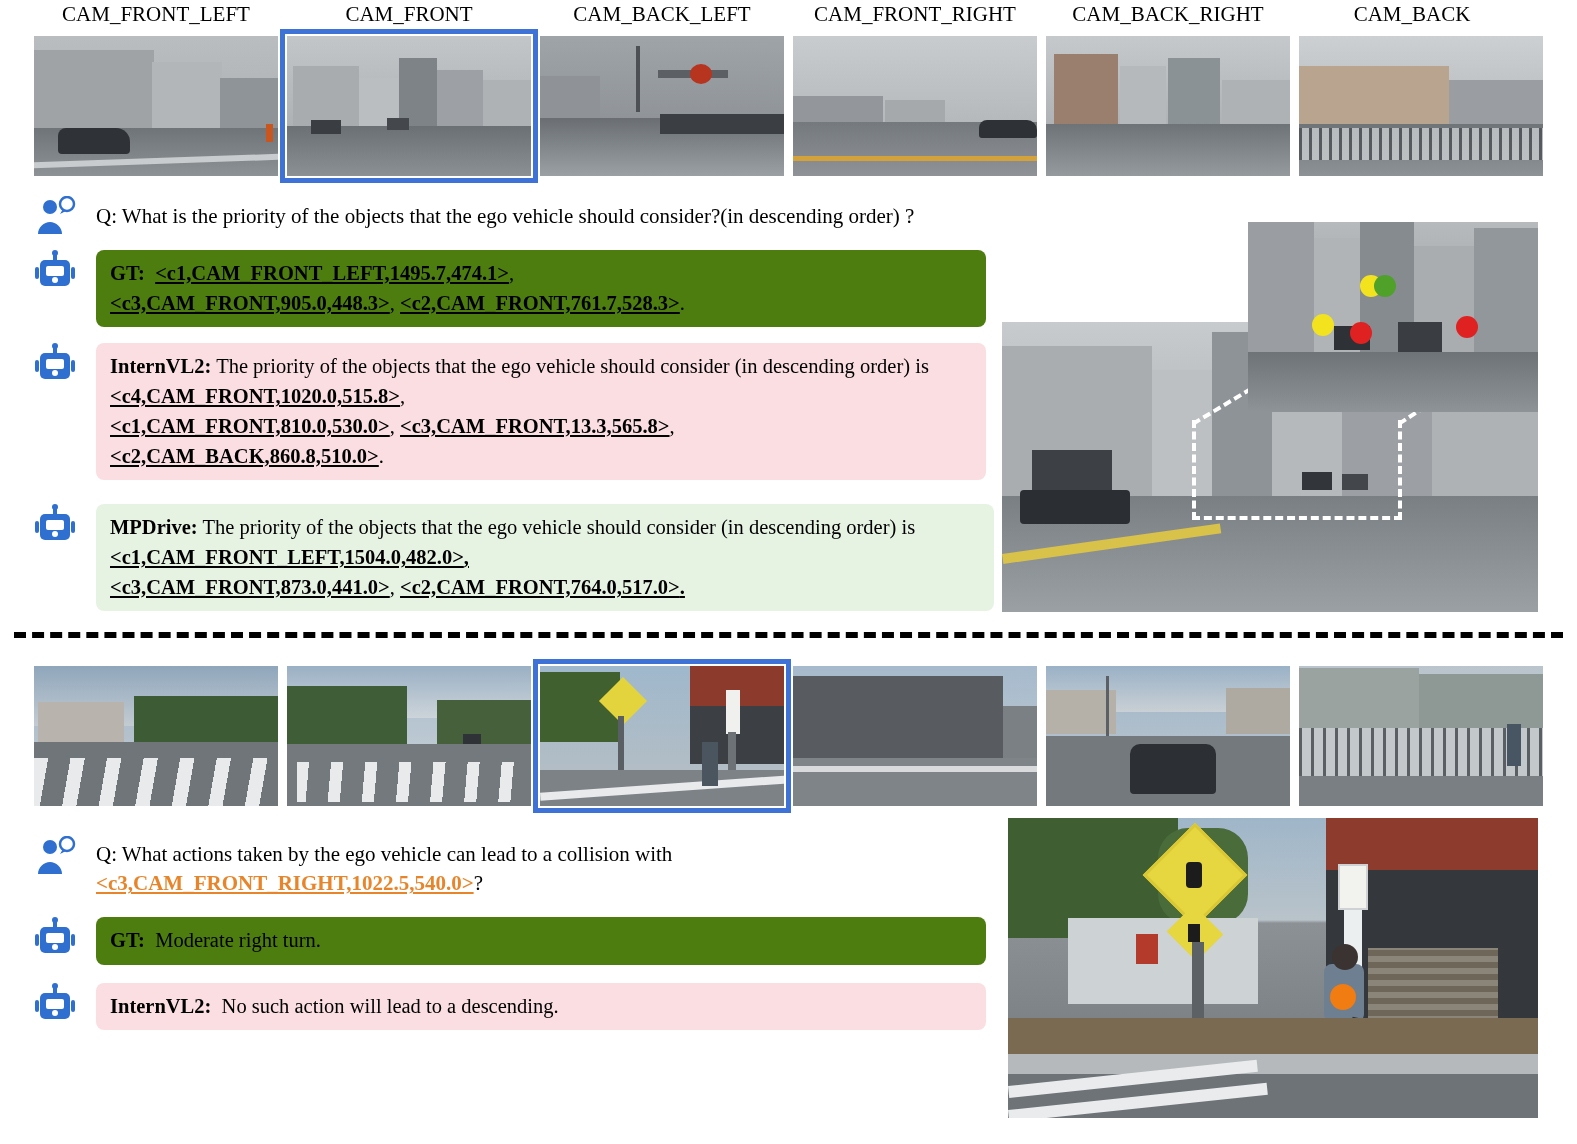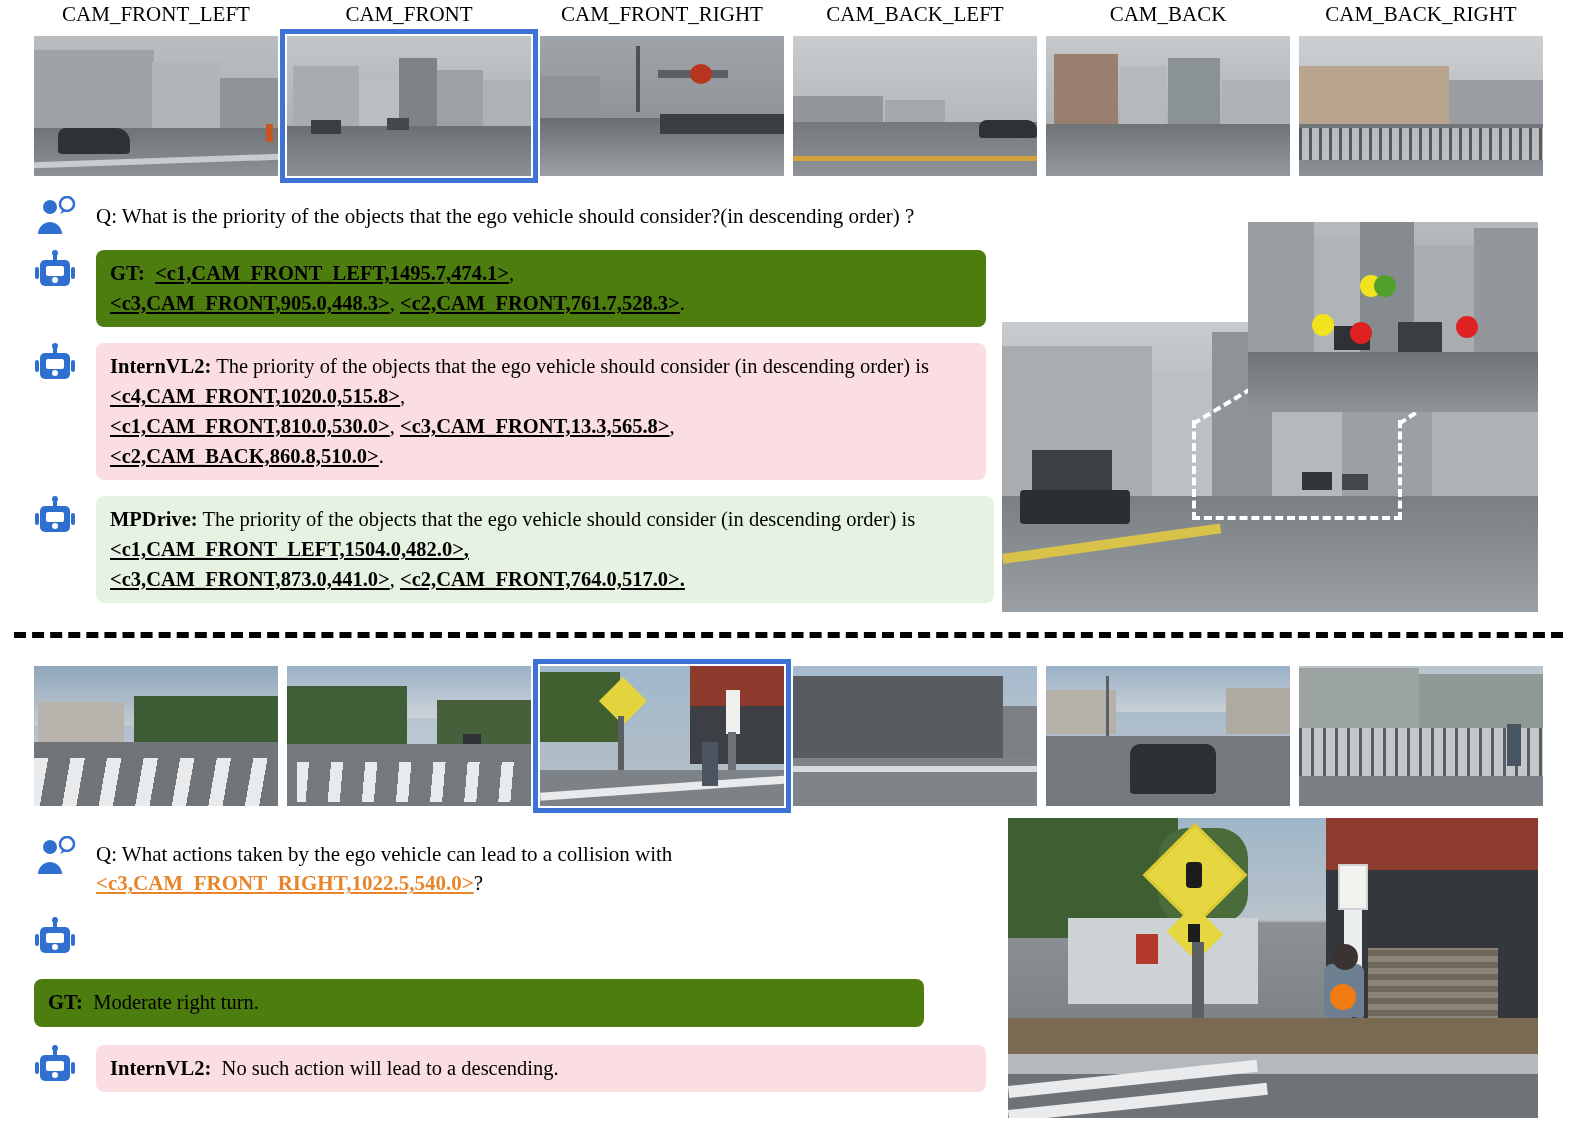--- a/index.html
+++ b/index.html
@@ -72,24 +72,24 @@
   .ground { position:absolute; left:0; right:0; bottom:0; }
   .bldg { position:absolute; }
 </style>
 </head>
 <body>
 
 <div class="cam-strip">
   <div class="cam-labels" style="padding:0 34px;">
     <div class="cam-label" style="width:250px;margin-right:9px;">CAM_FRONT_LEFT</div>
     <div class="cam-label" style="width:250px;margin-right:9px;">CAM_FRONT</div>
+    <div class="cam-label" style="width:250px;margin-right:9px;">CAM_BACK_LEFT</div>
     <div class="cam-label" style="width:250px;margin-right:9px;">CAM_FRONT_RIGHT</div>
-    <div class="cam-label" style="width:250px;margin-right:9px;">CAM_BACK_LEFT</div>
+    <div class="cam-label" style="width:250px;">CAM_BACK_RIGHT</div>
     <div class="cam-label" style="width:250px;margin-right:9px;">CAM_BACK</div>
-    <div class="cam-label" style="width:250px;">CAM_BACK_RIGHT</div>
   </div>
 
   <div class="cam-row" style="margin-top:6px;">
 
     <div class="cam-cell">
       <div class="cam-img" style="background:linear-gradient(#b9bdc0,#a7abae);">
         <div class="bldg" style="left:0;top:14px;width:120px;height:78px;background:#9fa3a6;"></div>
         <div class="bldg" style="left:118px;top:26px;width:70px;height:66px;background:#b2b6b9;"></div>
         <div class="bldg" style="left:186px;top:42px;width:64px;height:50px;background:#8f9498;"></div>
         <div class="ground" style="height:48px;background:linear-gradient(#6f7478,#8d9296);"></div>
@@ -182,21 +182,21 @@
     </div>
     <div class="bubble gt" style="width:890px;">
       <span class="speaker">GT:</span>
       <span>&nbsp;</span><span class="u">&lt;c1,CAM_FRONT_LEFT,1495.7,474.1&gt;</span><span>,</span>
       <br>
       <span class="u">&lt;c3,CAM_FRONT,905.0,448.3&gt;</span><span>, </span>
       <span class="u">&lt;c2,CAM_FRONT,761.7,528.3&gt;</span><span>.</span>
     </div>
   </div>
 
-  <div class="qa-row" style="margin-bottom:16px;">
+  <div class="qa-row" style="margin-bottom:24px;">
     <div class="icon-robot">
       <svg width="42" height="42" viewBox="0 0 42 42">
         <rect x="6" y="10" width="30" height="26" rx="5" fill="#2f6fd0"></rect>
         <rect x="12" y="16" width="18" height="10" rx="2" fill="#ffffff"></rect>
         <circle cx="21" cy="30" r="3" fill="#ffffff"></circle>
         <rect x="19" y="3" width="4" height="7" fill="#2f6fd0"></rect>
         <circle cx="21" cy="3" r="3" fill="#2f6fd0"></circle>
         <rect x="1" y="17" width="4" height="12" rx="2" fill="#2f6fd0"></rect>
         <rect x="37" y="17" width="4" height="12" rx="2" fill="#2f6fd0"></rect>
       </svg>
@@ -355,21 +355,21 @@
         <path d="M29 13l-3 5 6-3z" fill="#2f6fd0"></path>
       </svg>
     </div>
     <div class="q-text" style="padding-top:4px;width:900px;">
       <span>Q: What actions taken by the ego vehicle can lead to a collision with</span>
       <br>
       <span class="orange-u">&lt;c3,CAM_FRONT_RIGHT,1022.5,540.0&gt;</span><span>?</span>
     </div>
   </div>
 
-  <div class="qa-row" style="margin-bottom:18px;flex-direction:column;">
+  <div class="qa-row" style="margin-bottom:18px;">
     <div class="icon-robot">
       <svg width="42" height="42" viewBox="0 0 42 42">
         <rect x="6" y="10" width="30" height="26" rx="5" fill="#2f6fd0"></rect>
         <rect x="12" y="16" width="18" height="10" rx="2" fill="#ffffff"></rect>
         <circle cx="21" cy="30" r="3" fill="#ffffff"></circle>
         <rect x="19" y="3" width="4" height="7" fill="#2f6fd0"></rect>
         <circle cx="21" cy="3" r="3" fill="#2f6fd0"></circle>
         <rect x="1" y="17" width="4" height="12" rx="2" fill="#2f6fd0"></rect>
         <rect x="37" y="17" width="4" height="12" rx="2" fill="#2f6fd0"></rect>
       </svg>

